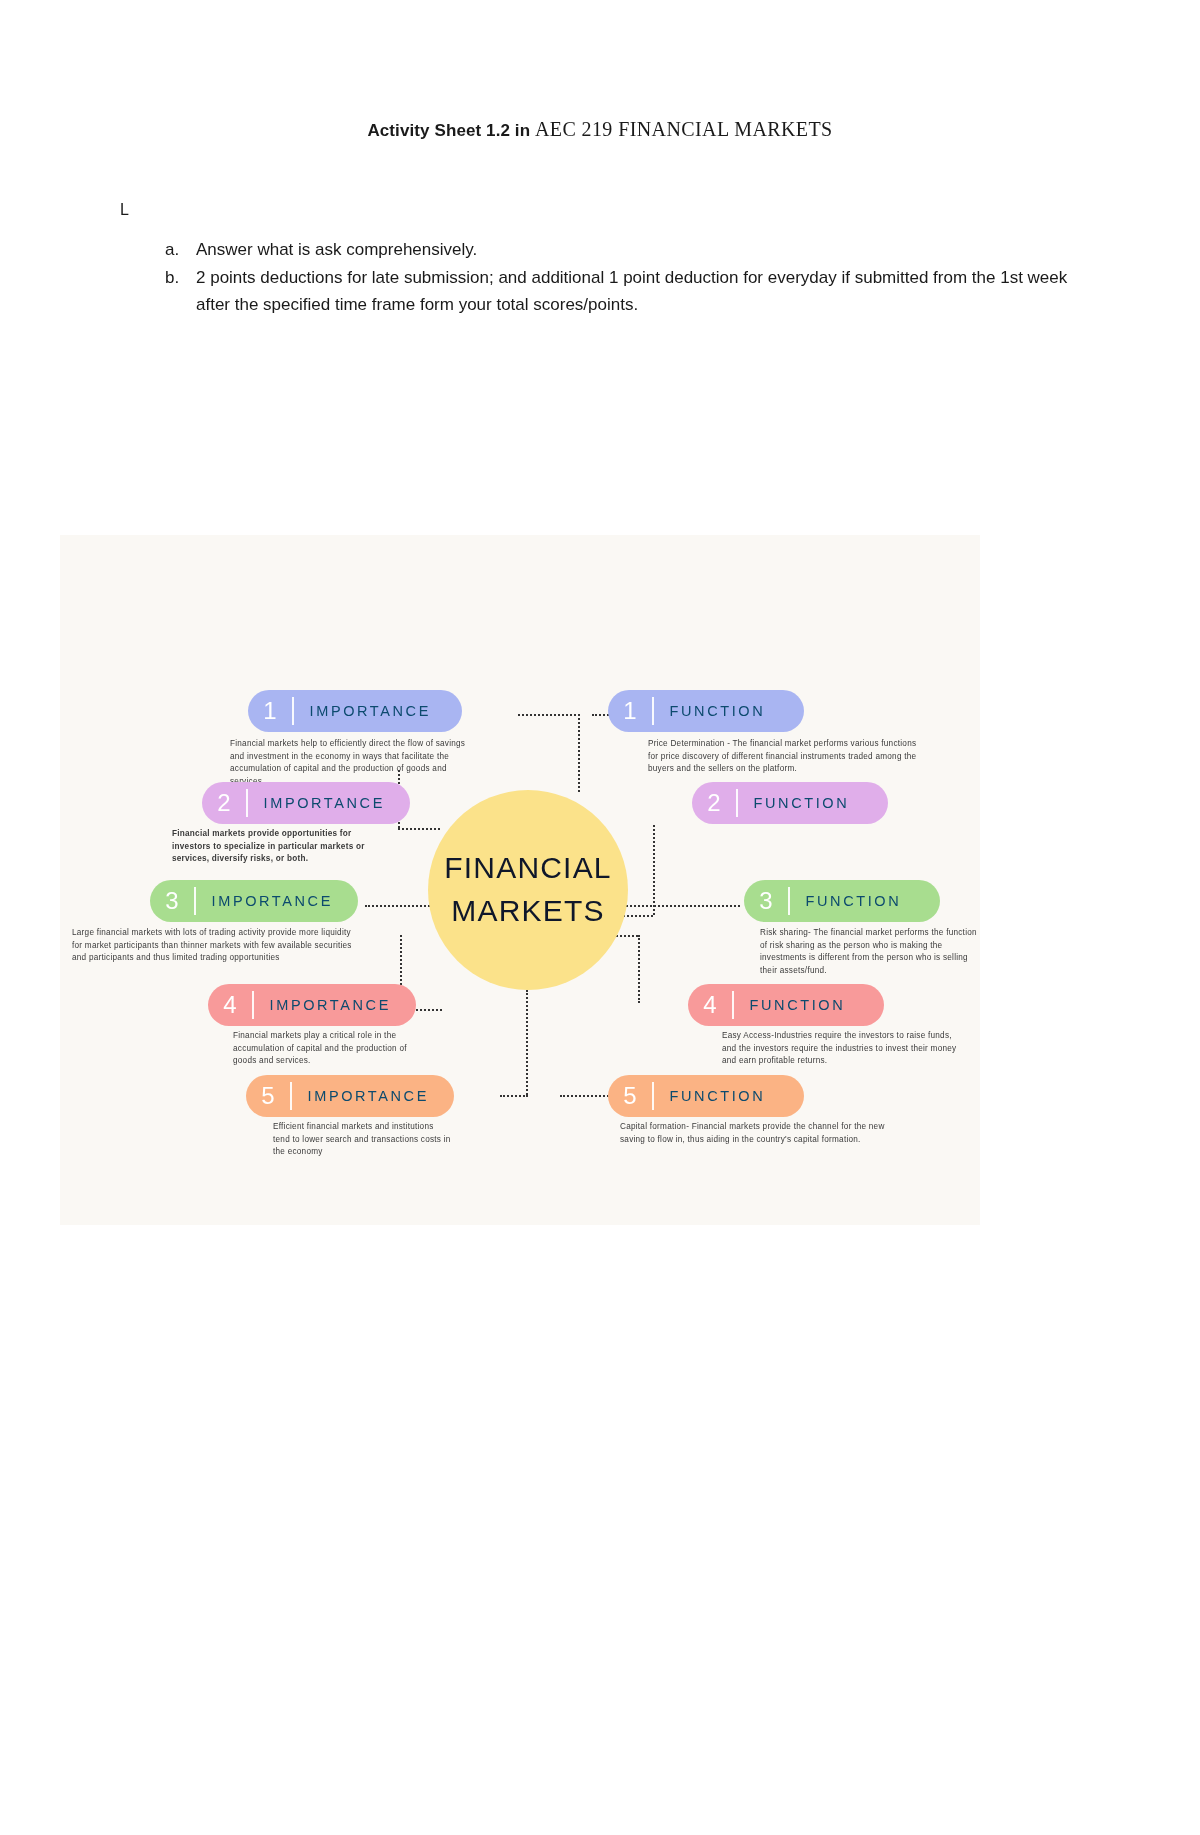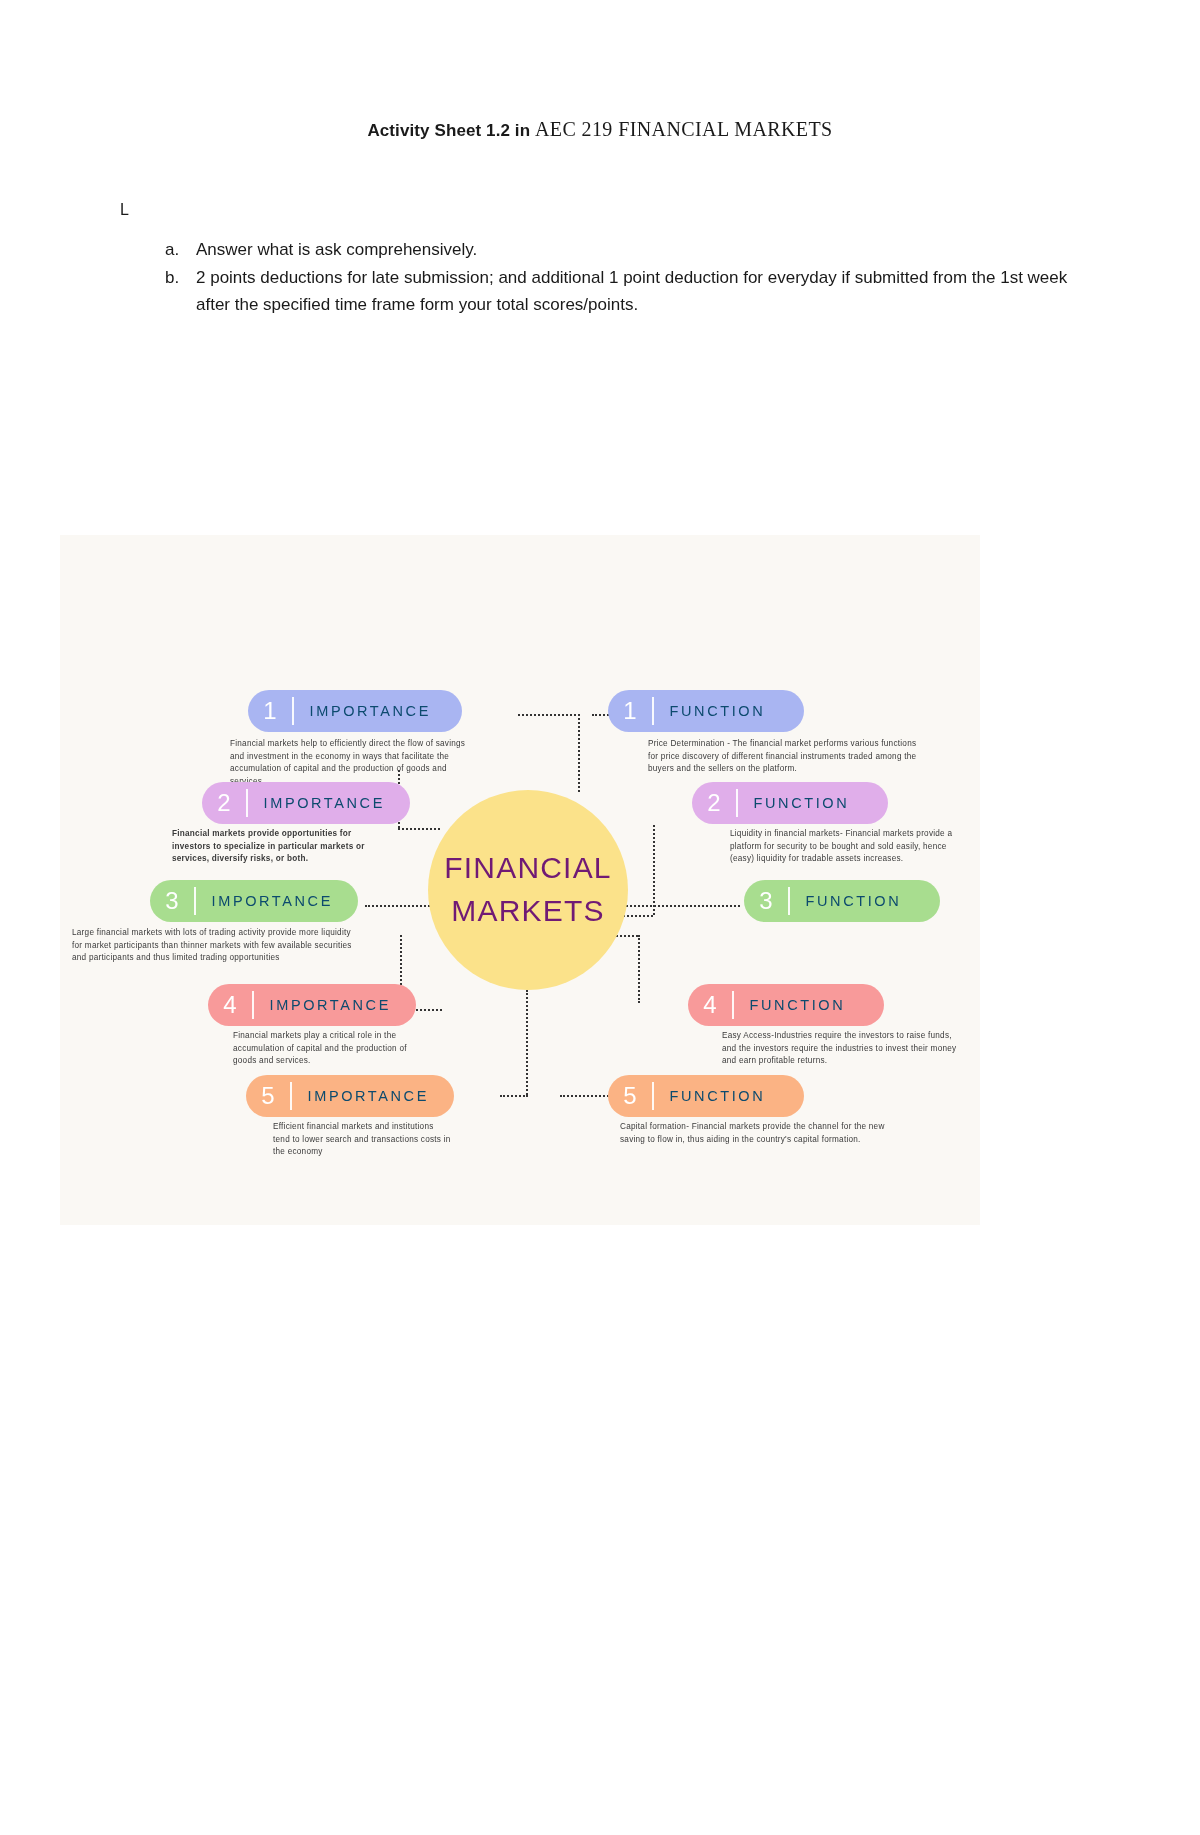--- a/index.html
+++ b/index.html
@@ -87,21 +87,21 @@
     background:#fbe28a;
     display:flex;
     flex-direction:column;
     align-items:center;
     justify-content:center;
     text-align:center;
     z-index:3;
   }
   .center-circle span {
     display:block;
-    color:#701a75;
+    color:#0f172a;
     font-size:30px;
     letter-spacing:1.2px;
     line-height:1.42;
     font-weight:400;
   }
 
   
   .pill {
     position:absolute;
     height:42px;
@@ -251,27 +251,27 @@
       <div class="divider"></div>
       <div class="label">FUNCTION</div>
     </div>
     <div class="desc" style="left:588px; top:203px; width:272px;">Price Determination - The financial market performs various functions for price discovery of different financial instruments traded among the buyers and the sellers on the platform.</div>
 
     <div class="pill" style="left:632px; top:247px; width:196px; background:#e0aeea;">
       <div class="num">2</div>
       <div class="divider"></div>
       <div class="label">FUNCTION</div>
     </div>
-    <div class="desc" style="left:670px; top:293px; width:238px;">Liquidity in financial markets- Financial markets provide a platform for security to be bought and sold easily, hence (easy) liquidity for tradable assets increases.</div>
 
     <div class="pill" style="left:684px; top:345px; width:196px; background:#a8dd8f;">
       <div class="num">3</div>
       <div class="divider"></div>
       <div class="label">FUNCTION</div>
     </div>
+    <div class="desc" style="left:700px; top:392px; width:218px;">Risk sharing- The financial market performs the function of risk sharing as the person who is making the investments is different from the person who is selling their assets/fund.</div>
 
     <div class="pill" style="left:628px; top:449px; width:196px; background:#f89a9a;">
       <div class="num">4</div>
       <div class="divider"></div>
       <div class="label">FUNCTION</div>
     </div>
     <div class="desc" style="left:662px; top:495px; width:246px;">Easy Access-Industries require the investors to raise funds, and the investors require the industries to invest their money and earn profitable returns.</div>
 
     <div class="pill" style="left:548px; top:540px; width:196px; background:#fbb384;">
       <div class="num">5</div>

